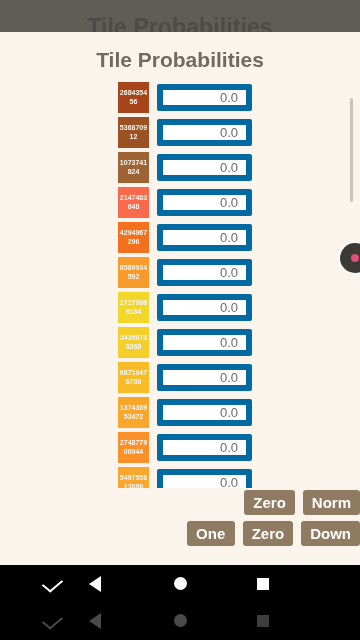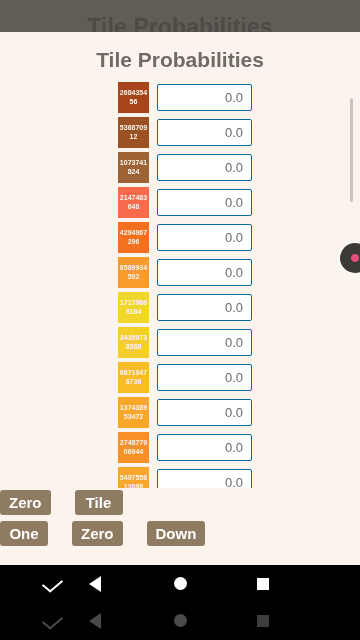--- a/index.html
+++ b/index.html
@@ -100,21 +100,21 @@
     overflow: hidden;
   }
   .prob-input {
     position: absolute;
     left: 157px;
     top: 3px;
     width: 95px;
     height: 27px;
     box-sizing: border-box;
     background: #ffffff;
-    border: 1px solid #0369a1;
+    border: 6px solid #0369a1;
     border-radius: 2px;
     text-align: right;
     font-size: 13px;
     color: #6b6b6b;
     font-family: "Liberation Sans", sans-serif;
     padding: 0 8px 0 4px;
     outline: none;
   }
 
   
@@ -160,22 +160,22 @@
 
   
   .buttons {
     position: absolute;
     top: 458px;
     left: 0;
     width: 360px;
   }
   .btn-row {
     display: flex;
-    justify-content: flex-start;
-    gap: 24px;
+    justify-content: flex-end;
+    gap: 8px;
     margin-bottom: 6px;
   }
   .btn {
     background: #8f7a62;
     color: #ffffff;
     border: none;
     border-radius: 3px;
     font-family: "Liberation Sans", sans-serif;
     font-size: 15px;
     font-weight: bold;
@@ -310,21 +310,21 @@
       <div class="scrollthumb"></div>
     </div>
 
     <div class="fab">
       <div class="dot"></div>
     </div>
 
     <div class="buttons">
       <div class="btn-row">
           <button class="btn">Zero</button>
-          <button class="btn">Tile</button>
+          <button class="btn">Norm</button>
         </div>
       <div class="btn-row">
           <button class="btn">One</button>
           <button class="btn">Zero</button>
           <button class="btn">Down</button>
         </div>
     </div>
   </div>
 
   <div class="navbar">

